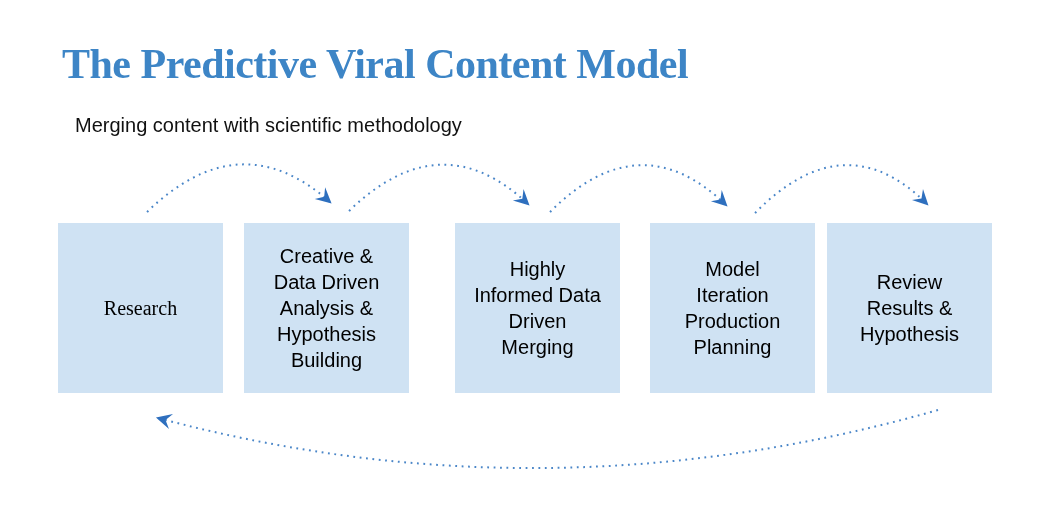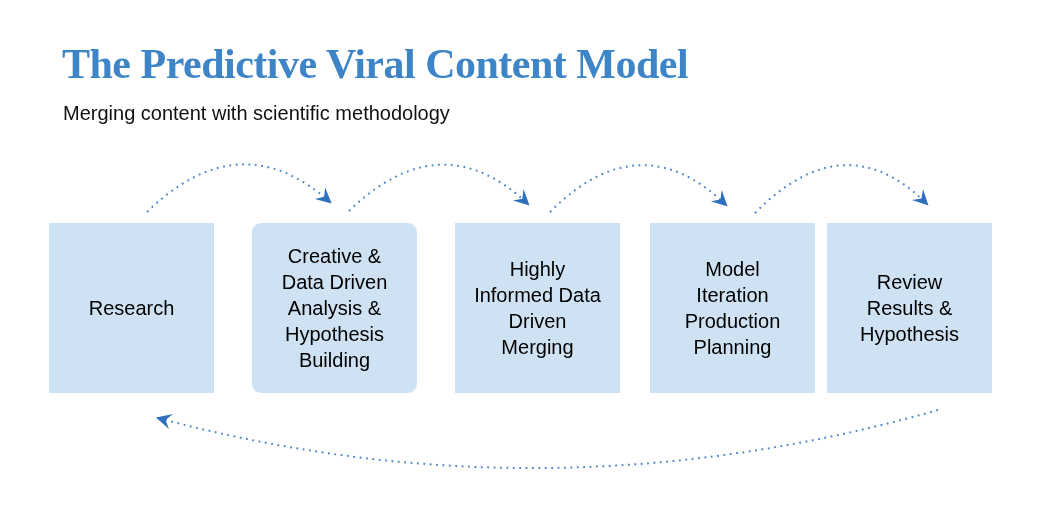--- a/index.html
+++ b/index.html
@@ -25,40 +25,40 @@
     font-size: 42px;
     line-height: 1.05;
     letter-spacing: -0.5px;
     color: #3d85c6;
     white-space: nowrap;
   }
   .slide-subtitle {
     position: absolute;
     left: 63px;
     top: 101px;
-    margin: 0;
+    margin: 12px;
     font-size: 20px;
     line-height: 1.2;
     font-weight: normal;
     color: #111111;
     white-space: nowrap;
   }
   .step-box {
     position: absolute;
     top: 223px;
     width: 165px;
     height: 170px;
     background: #cfe2f3;
     display: flex;
     align-items: center;
     justify-content: center;
     box-sizing: border-box;
   }
-  .step-box.pos-1 { left: 49px;  }
-  .step-box.pos-2 { left: 252px; border-radius: 9px; }
+  .step-box.pos-1 { left: 58px; font-family: Liberation Serif, serif;  }
+  .step-box.pos-2 { left: 244px; }
   .step-box.pos-3 { left: 455px; }
   .step-box.pos-4 { left: 650px; }
   .step-box.pos-5 { left: 827px; }
   .step-label {
     display: block;
     max-width: 132px;
     margin: 0 auto;
     font-size: 20px;
     line-height: 26px;
     color: #000000;

